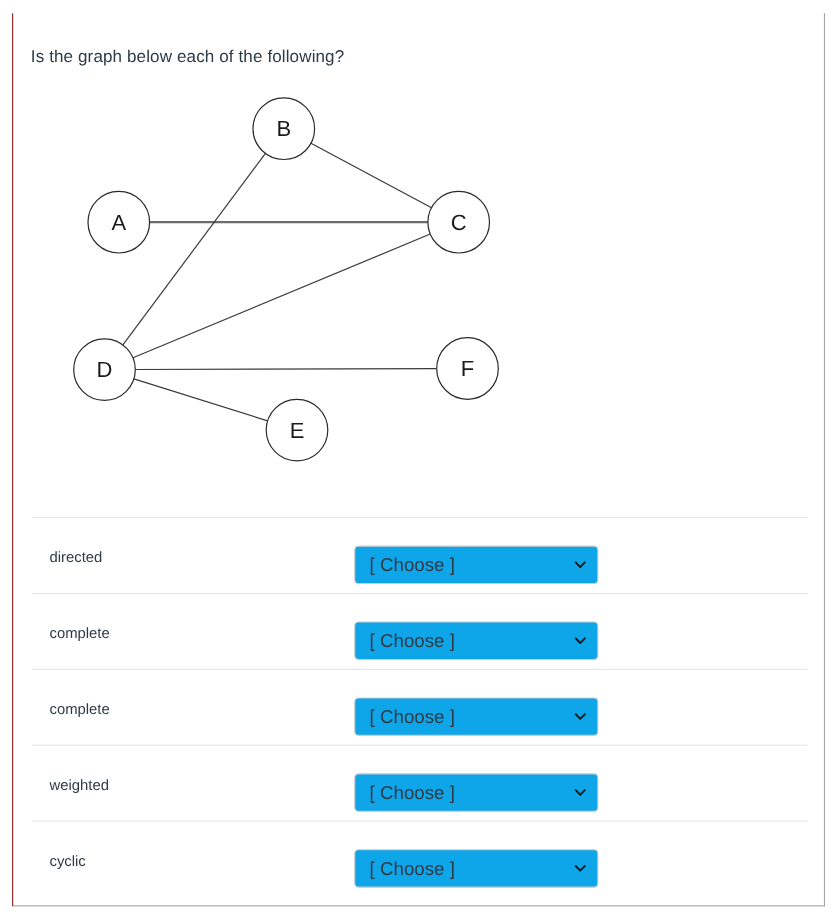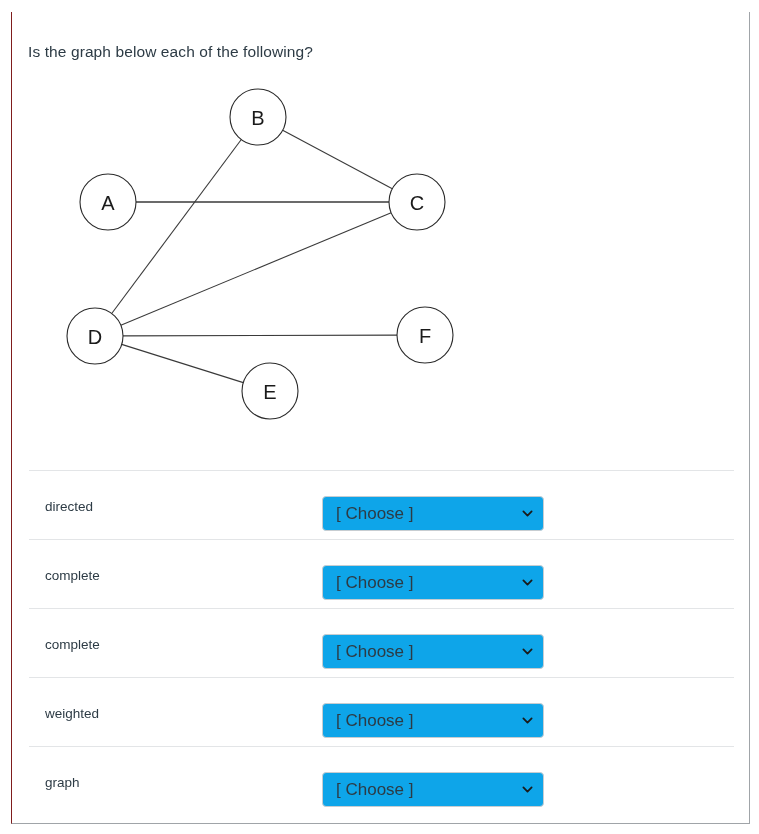--- a/index.html
+++ b/index.html
@@ -203,21 +203,21 @@
       </div>
       <div class="match-row">
         <div class="match-label">weighted</div>
         <div class="match-select-wrap"><select class="match-select"><option>[ Choose ]</option></select><span class="select-chevron">
             <svg viewBox="0 0 12 12" width="11" height="11">
               <path d="M1.5 3.6 L6 8.2 L10.5 3.6" fill="none" stroke="#1a1a1a" stroke-width="1.9" stroke-linecap="round" stroke-linejoin="round"></path>
             </svg>
           </span></div>
       </div>
       <div class="match-row">
-        <div class="match-label">graph</div>
+        <div class="match-label">cyclic</div>
         <div class="match-select-wrap"><select class="match-select"><option>[ Choose ]</option></select><span class="select-chevron">
             <svg viewBox="0 0 12 12" width="11" height="11">
               <path d="M1.5 3.6 L6 8.2 L10.5 3.6" fill="none" stroke="#1a1a1a" stroke-width="1.9" stroke-linecap="round" stroke-linejoin="round"></path>
             </svg>
           </span></div>
       </div>
     </div>
 
 </div>
 

